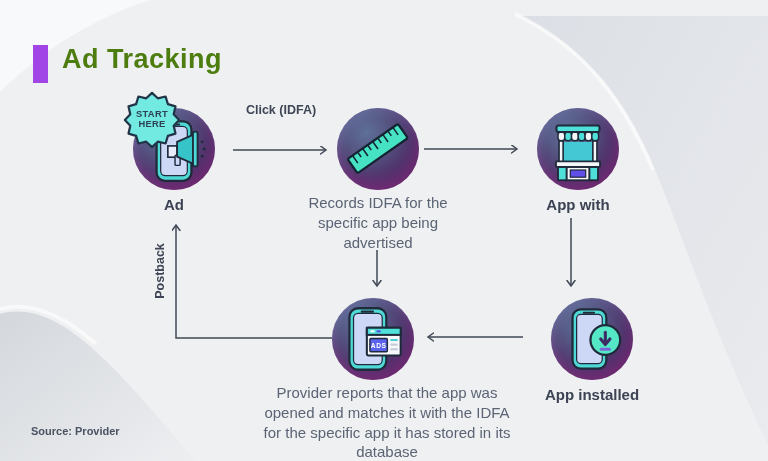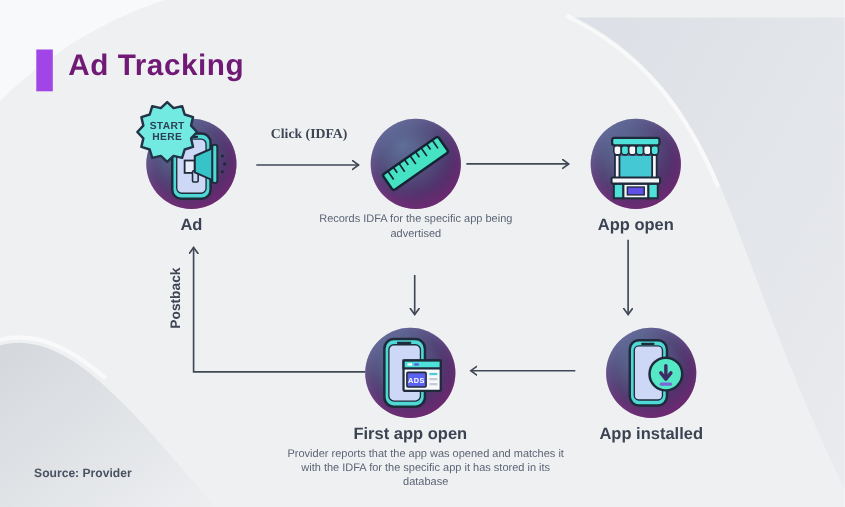--- a/index.html
+++ b/index.html
@@ -13,40 +13,40 @@
   svg{display:block;}
   .bg-decor{position:absolute;inset:0;}
   
   .title-bar{
     position:absolute;left:33px;top:45px;width:15px;height:38px;
     background:#a245e6;
   }
   .page-title{
     position:absolute;left:62px;top:44px;margin:0;
     font-size:27px;font-weight:800;letter-spacing:.5px;
-    color:#701a75;
+    color:#4d7c0f;
   }
   
   .node{
     position:absolute;display:flex;flex-direction:column;align-items:center;
     transform:translateX(-50%);
   }
   .node-circle{
     width:82px;height:82px;border-radius:50%;
     background:radial-gradient(circle at 36% 30%, #5e7099 0%, #55527f 32%, #4d3169 62%, #421f56 85%, #3c1b4e 100%);
     box-shadow:inset -3px -9px 14px -2px rgba(170,52,146,.45), inset 4px 7px 12px -4px rgba(135,165,215,.35);
     display:flex;align-items:center;justify-content:center;
   }
   .node-label{
     margin-top:6px;width:220px;text-align:center;
     font-size:15px;font-weight:700;color:#3b4353;
   }
   .node-desc{
     margin-top:3px;text-align:center;
-    font-size:10px;font-weight:500;line-height:1.32;color:#5b6474;
+    font-size:15px;font-weight:500;line-height:1.32;color:#5b6474;
   }
   .flow{position:absolute;inset:0;pointer-events:none;}
   .edge-label{
     position:absolute;font-size:12.5px;font-weight:600;color:#3e4655;
     transform:translateX(-50%);white-space:nowrap;
   }
   .edge-label.vertical{
     transform:translate(-50%,-50%) rotate(-90deg);
   }
   .badge{position:absolute;left:122px;top:91px;}
@@ -90,21 +90,21 @@
     <g stroke="#3f4855" stroke-width="1.5" fill="none">
       <path d="M233,150 H326" marker-end="url(#arrow)"></path>
       <path d="M424,149 H517" marker-end="url(#arrow)"></path>
       <path d="M571,218 V286" marker-end="url(#arrow)"></path>
       <path d="M377,250 V286" marker-end="url(#arrow)"></path>
       <path d="M523,337 H428" marker-end="url(#arrow)"></path>
       <path d="M332,338 L176,338 L176,225" marker-end="url(#arrow)"></path>
     </g>
   </svg>
 
-  <div class="edge-label" style="left:281px;top:114px;font-family:Liberation Serif, serif;">Click (IDFA)</div>
+  <div class="edge-label" style="left:281px;top:103px;">Click (IDFA)</div>
   <div class="edge-label vertical" style="left:160px;top:271px;">Postback</div>
 
   <div class="node" style="left:174px;top:108px;">
     <div class="node-circle">
       <svg width="82" height="82" viewBox="0 0 80 80">
         <rect x="23" y="13" width="34" height="58" rx="8" fill="#4fd9d6" stroke="#1f2a3a" stroke-width="2.2"></rect>
         <rect x="27" y="18" width="26" height="48" rx="4.5" fill="#cdd8f7" stroke="#1f2a3a" stroke-width="1.2"></rect>
         <rect x="34" y="15" width="12" height="2" rx="1" fill="#1f2a3a"></rect>
         <rect x="34" y="37" width="9" height="11" fill="#e9edfb" stroke="#1f2a3a" stroke-width="1.6"></rect>
         <rect x="41" y="46" width="5" height="10" rx="1" fill="#cdd8f7" stroke="#1f2a3a" stroke-width="1.4"></rect>
@@ -161,41 +161,40 @@
           <rect x="53.5" y="23.5" width="6.6" height="8.5" rx="3" fill="#4fe0da"></rect>
         </g>
         <rect x="19" y="17" width="42" height="6.5" rx="2" fill="#4fe0da" stroke="#1f2a3a" stroke-width="2"></rect>
         <rect x="20.5" y="57.5" width="8.5" height="13" fill="#4fe0da" stroke="#1f2a3a" stroke-width="1.8"></rect>
         <rect x="51" y="57.5" width="8.5" height="13" fill="#4fe0da" stroke="#1f2a3a" stroke-width="1.8"></rect>
         <rect x="29" y="57.5" width="22" height="13" fill="#f4f6fa" stroke="#1f2a3a" stroke-width="1.8"></rect>
         <rect x="32.5" y="60.5" width="15" height="7" fill="#6050e8" stroke="#1f2a3a" stroke-width="1.2"></rect>
         <rect x="18.5" y="52" width="43" height="5.5" rx="1" fill="#f4f6fa" stroke="#1f2a3a" stroke-width="1.8"></rect>
       </svg>
     </div>
-    <div class="node-label">App open</div>
+    <div class="node-label">App with</div>
   </div>
 
   <div class="node" style="left:373px;top:298px;">
     <div class="node-circle">
       <svg width="82" height="82" viewBox="0 0 80 80">
         <rect x="17" y="10" width="36" height="60" rx="8.5" fill="#4fd9d6" stroke="#1f2a3a" stroke-width="2.2"></rect>
         <rect x="21" y="15" width="28" height="50" rx="4.5" fill="#cdd8f7" stroke="#1f2a3a" stroke-width="1.2"></rect>
         <rect x="28" y="12.3" width="13" height="2" rx="1" fill="#1f2a3a"></rect>
         <rect x="34" y="29" width="33" height="27" rx="1.5" fill="#f6f8fc" stroke="#1f2a3a" stroke-width="2"></rect>
         <rect x="34" y="29" width="33" height="7" fill="#4fe0da" stroke="#1f2a3a" stroke-width="2"></rect>
         <rect x="37.5" y="31.5" width="4" height="2" fill="#ffffff"></rect>
         <rect x="43.5" y="31.5" width="4" height="2" fill="#6050e8"></rect>
         <rect x="37" y="39.5" width="17" height="13" rx="1" fill="#5b63ee" stroke="#1f2a3a" stroke-width="1.4"></rect>
         <text x="45.5" y="49" text-anchor="middle" font-size="6.5" font-weight="700" fill="#ffffff" letter-spacing="0.5">ADS</text>
         <rect x="57" y="40" width="7" height="2" fill="#49cfd4"></rect>
         <rect x="57" y="44.5" width="7" height="2" fill="#c3cad6"></rect>
         <rect x="57" y="49" width="7" height="2" fill="#c3cad6"></rect>
       </svg>
     </div>
-    <div class="node-label">First app open</div>
     <div class="node-desc" style="width:258px;margin-left:28px;">Provider reports that the app was opened and matches it with the IDFA for the specific app it has stored in its database</div>
   </div>
 
   <div class="node" style="left:592px;top:298px;">
     <div class="node-circle">
       <svg width="82" height="82" viewBox="0 0 80 80">
         <rect x="21" y="11" width="33" height="58" rx="8" fill="#4fd9d6" stroke="#1f2a3a" stroke-width="2.2"></rect>
         <rect x="25" y="16" width="25" height="48" rx="4" fill="#cdd8f7" stroke="#1f2a3a" stroke-width="1.2"></rect>
         <rect x="31" y="13.3" width="12" height="2" rx="1" fill="#1f2a3a"></rect>
         <circle cx="53" cy="41" r="14.5" fill="#55e8c6" stroke="#1f2a3a" stroke-width="2.2"></circle>

